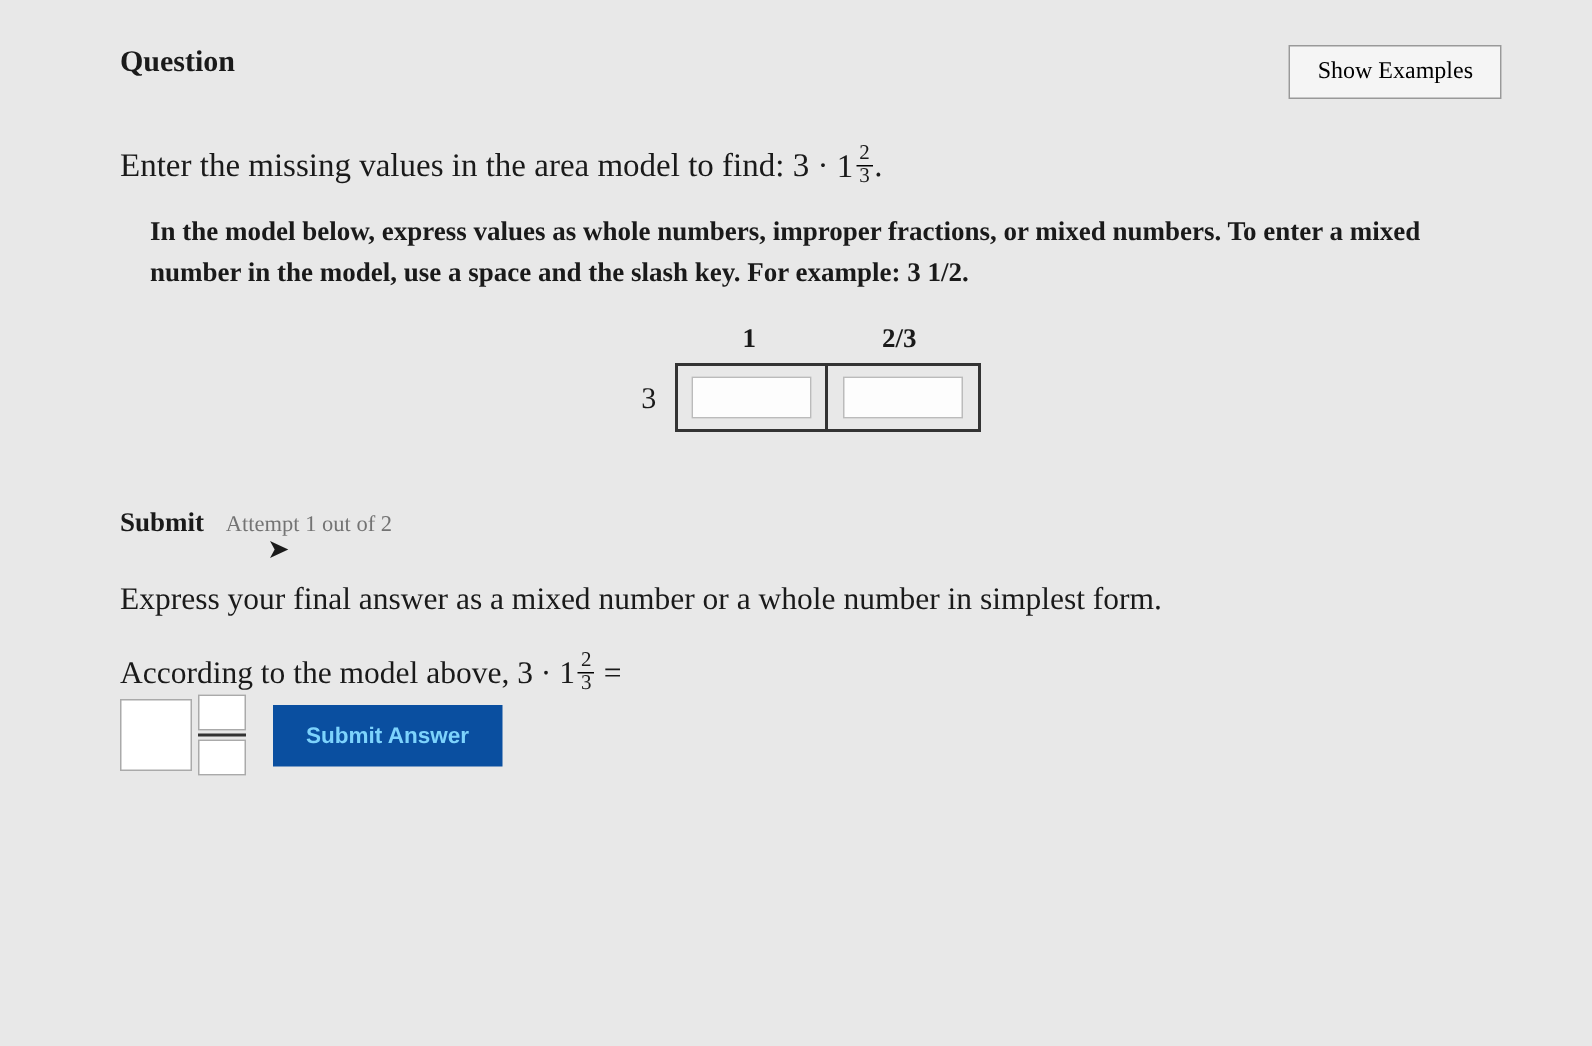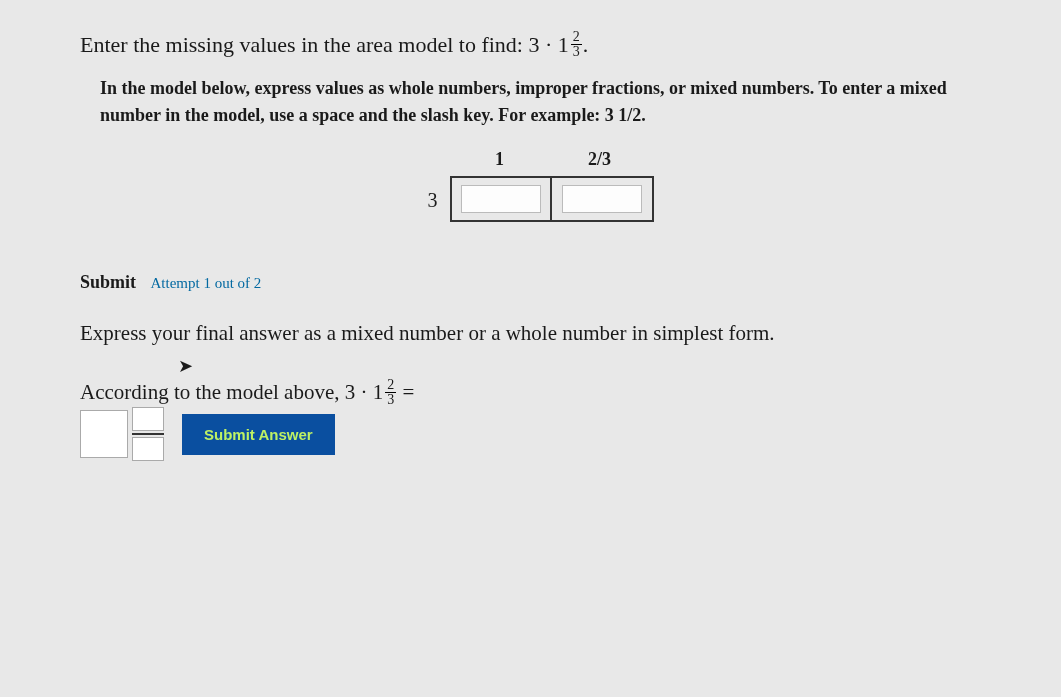--- a/index.html
+++ b/index.html
@@ -96,24 +96,24 @@
     text-align: center;
   }
   .answer-section {
     margin-top: 20px;
   }
   .answer-header {
     font-size: 18px;
     margin-bottom: 28px;
   }
   .answer-header .bold { font-weight: bold; }
-  .answer-header .attempt { color: #0369a1; font-size: 15px; margin-left: 10px; }
+  .answer-header .attempt { color: #737373; font-size: 15px; margin-left: 10px; }
   .final-instr {
     font-size: 21px;
-    margin-bottom: 32px;
+    margin-bottom: 22px;
   }
   .according {
     font-size: 21px;
   }
   .frac {
     display: inline-flex;
     flex-direction: column;
     vertical-align: middle;
     font-size: 14px;
     line-height: 1;
@@ -157,40 +157,44 @@
     font-size: 13px;
     font-family: Georgia, serif;
   }
   .mixed-input .bar {
     width: 32px;
     height: 2px;
     background: #333;
   }
   .submit-btn {
     background: #0a4fa0;
-    color: #bef264;
+    color: #7dd3fc;
     border: none;
     padding: 12px 22px;
     font-size: 15px;
     font-weight: bold;
     font-family: Arial, sans-serif;
     cursor: pointer;
   }
   .cursor-arrow {
     position: absolute;
     left: 178px;
     top: 355px;
     font-size: 18px;
     pointer-events: none;
   }
 </style>
 </head>
 <body>
 
 <div class="page">
+  <div class="header-row">
+    <div class="question-label">Question</div>
+    <button class="show-examples">Show Examples</button>
+  </div>
 
   <div class="prompt">
     <span>Enter the missing values in the area model to find: </span><span>3</span>
     <span>·</span>
     <span class="mixed">
       <span class="whole">1</span>
         <span class="frac">
           <span class="num">2</span>
           <span class="den">3</span>
         </span>

